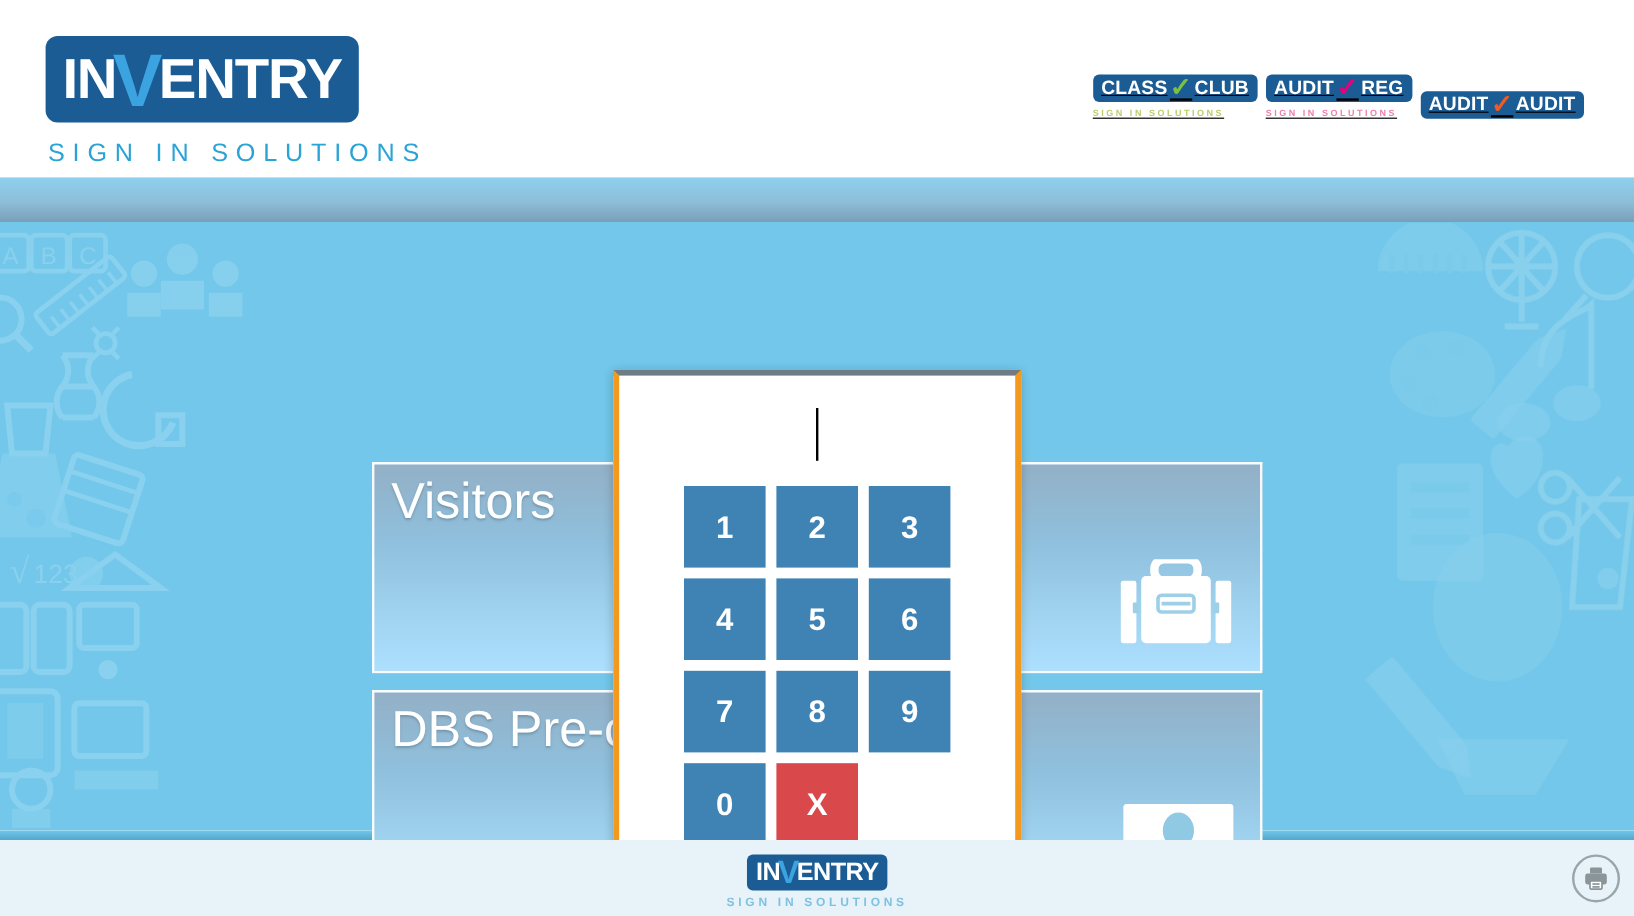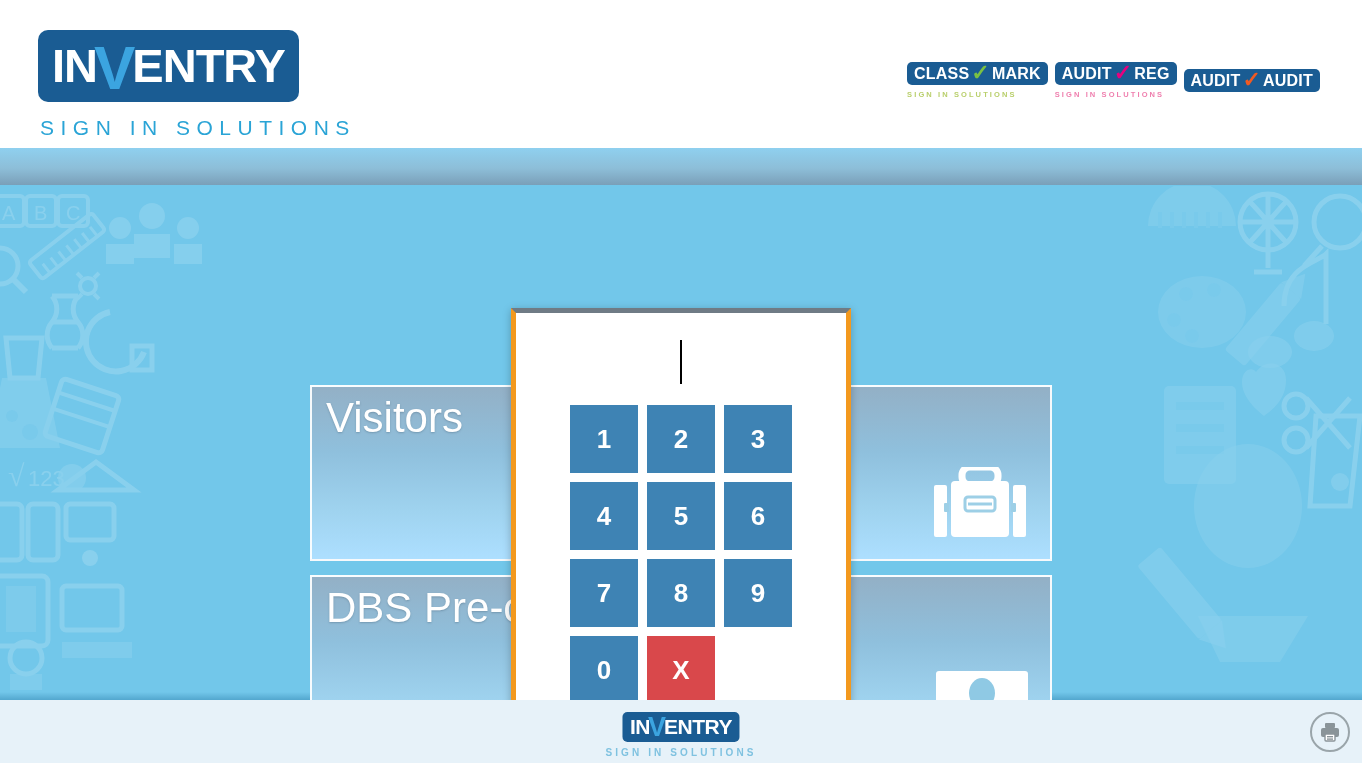--- a/index.html
+++ b/index.html
@@ -37,21 +37,21 @@
   }
   .brand-tag {
     margin-top: 14px; margin-left: 2px;
     color: #2aa4d6; font-size: 21px; font-weight: 500;
     letter-spacing: 6.5px;
   }
 
   
   .partners {
     position: absolute; right: 42px; top: 62px;
-    display: flex; align-items: center; gap: 7px;
+    display: flex; align-items: flex-end; gap: 7px; text-decoration: underline;
   }
   .plogo { position: relative; }
   .pbadge {
     display: flex; align-items: center;
     background: #1a5c93; border-radius: 5px;
     height: 23px; padding: 0 7px; color: #fff;
     font-size: 16px; font-weight: 800; letter-spacing: .2px;
     white-space: nowrap;
   }
   .pcheck { font-size: 22px; font-weight: 900; margin: 0 2px; line-height: 1; position: relative; top: -1px; }
@@ -182,21 +182,21 @@
       </div>
       <div class="brand-tag">SIGN IN SOLUTIONS</div>
     </div>
 
     <div class="partners">
 
       <div class="plogo">
         <div class="pbadge">
           <span>CLASS</span>
           <span class="pcheck green">✓</span>
-          <span>MARK</span>
+          <span>CLUB</span>
         </div>
         <div class="ptag green">SIGN IN SOLUTIONS</div>
       </div>
 
       <div class="plogo">
         <div class="pbadge">
           <span>AUDIT</span>
           <span class="pcheck pink">✓</span>
           <span>REG</span>
         </div>

